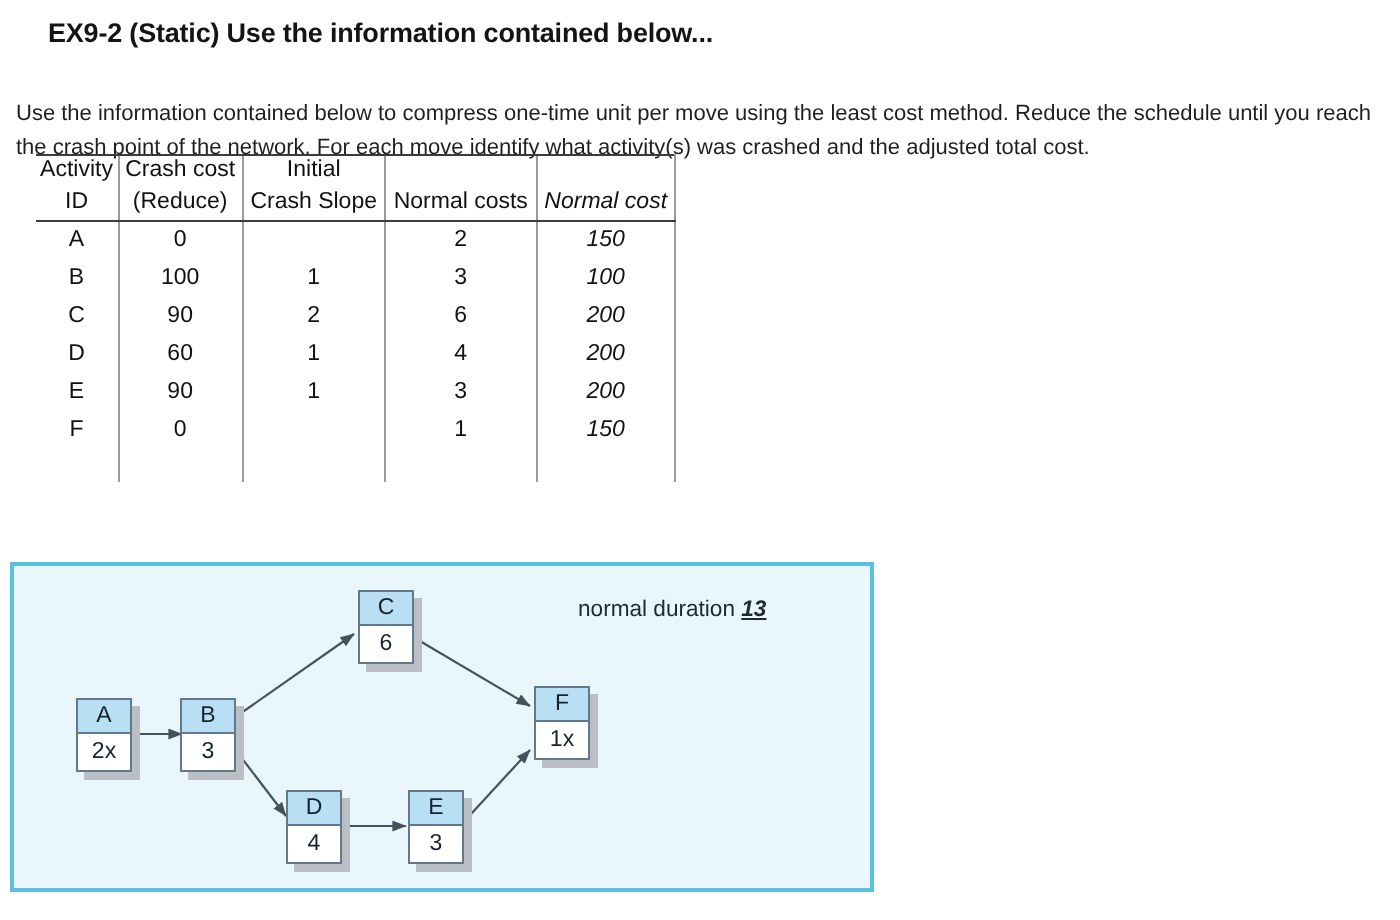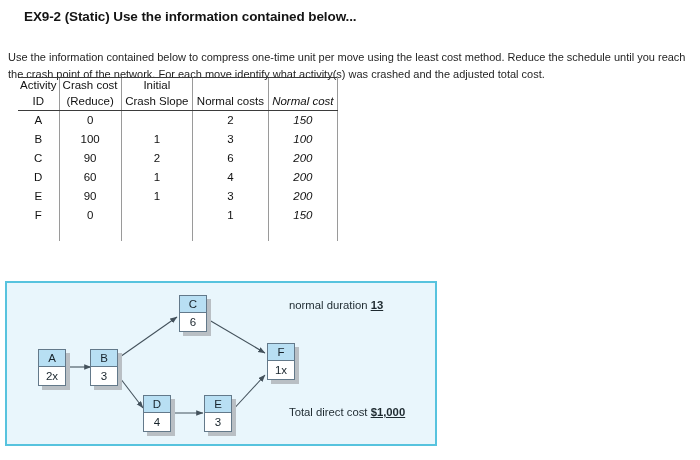--- a/index.html
+++ b/index.html
@@ -149,20 +149,21 @@
     color: #17232b;
   }
 
   .ann {
     position: absolute;
     font-size: 11.3px;
     line-height: 14.5px;
     color: #1e2a30;
   }
   .ann .val {
+    font-style: italic;
     font-weight: bold;
     text-decoration: underline;
   }
 </style>
 </head>
 <body>
 
 <div class="page-title">EX9-2 (Static) Use the information contained below...</div>
 <div class="prompt">Use the information contained below to compress one-time unit per move using the least cost method. Reduce the schedule until you reach the crash point of the network. For each move identify what activity(s) was crashed and the adjusted total cost.</div>
 
@@ -308,18 +309,14 @@
     </div>
   </div>
 
   <div class="ann" style="left:282px; top:15px;">
     <div>
       <span>normal duration</span>
       <span class="val">13</span>
     </div>
   </div>
 
-  <div class="ann" style="left:282px; top:122px;">
-    <span>Total direct cost</span>
-    <span class="val">$1,000</span>
-  </div>
 
 </div>
 
 </body></html>

